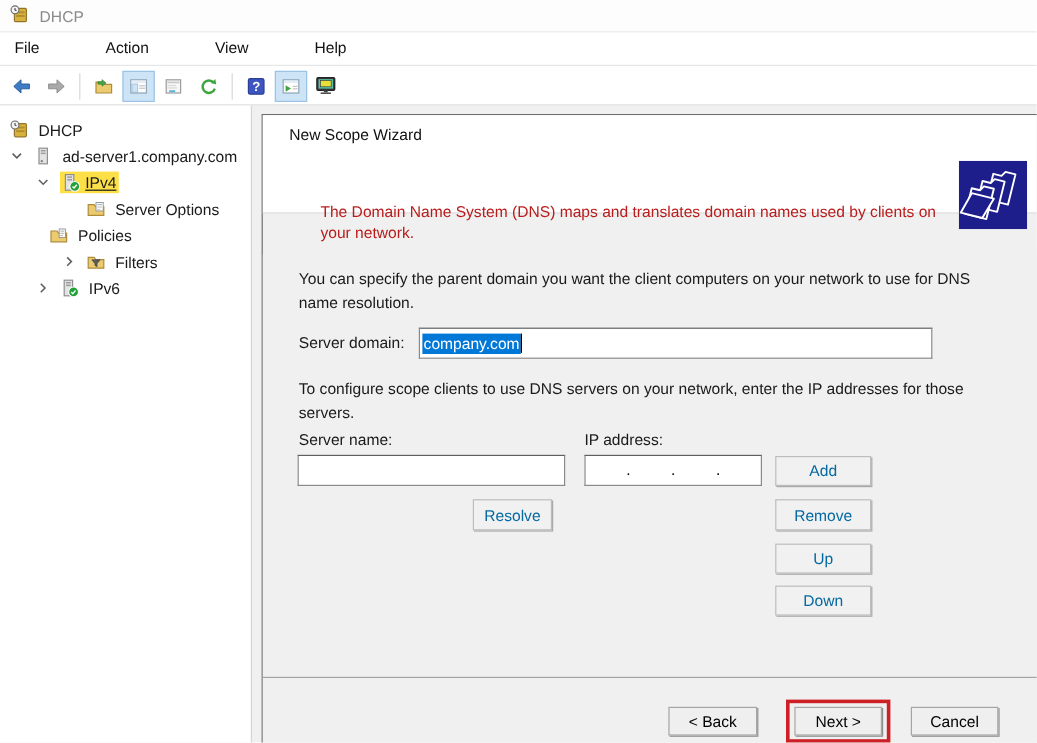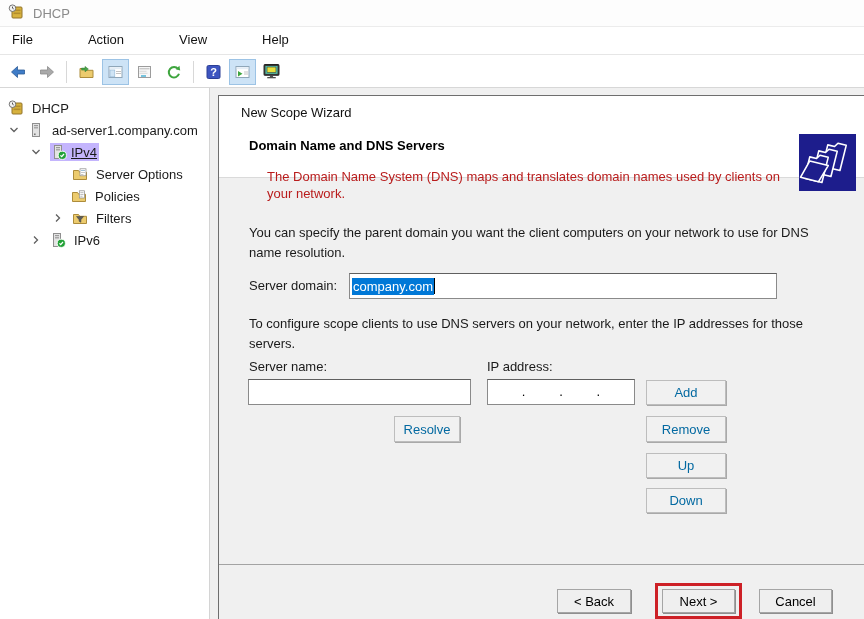--- a/index.html
+++ b/index.html
@@ -26,21 +26,21 @@
 
   
   .main { position:absolute; left:0; top:88px; width:864px; height:531px; background:#f0f0f0; }
 
   
   .tree { position:absolute; left:0; top:0; width:210px; height:531px; background:#ffffff; border-right:1px solid #d4d4d4; }
   .tree-row { position:absolute; left:0; width:100%; height:22px; display:flex; align-items:center; }
   .chev { width:20px; height:12px; display:flex; align-items:center; justify-content:flex-start; flex:none; }
   .ticon { width:17px; height:16px; margin-right:4px; flex:none; display:flex; align-items:center; }
   .tlabel { white-space:nowrap; padding:1px 3px; }
-  .sel-wrap { display:flex; align-items:center; background:#c4b5fd; padding:1px 2px 1px 1px;text-decoration:underline; }
+  .sel-wrap { display:flex; align-items:center; background:#fde047; padding:1px 2px 1px 1px;text-decoration:underline; }
   .sel-wrap .ticon { margin-right:3px; }
 
   
   .wizard { position:absolute; left:218px; top:7px; width:648px; height:526px; background:#f0f0f0; border:1px solid #6e6e6e; }
   .wiz-top { position:absolute; left:0; top:0; right:0; height:82px; background:#ffffff; border-bottom:1px solid #dadada; }
   .wiz-title { position:absolute; left:22px; top:9px; font-size:13px; color:#111; }
   .wiz-header-title { position:absolute; left:30px; top:42px; font-weight:bold; color:#000; }
   .wiz-header-desc { position:absolute; left:48px; top:72px; width:535px; line-height:17px; color:#b91c1c; }
   .wiz-icon { position:absolute; right:9px; top:38px; width:57px; height:57px; }
 
@@ -235,21 +235,21 @@
             <path d="M1.5 4.5 h5 l1.3 1.8 h6.7 v7.2 h-13 z" fill="#eccb6e" stroke="#ad8c3b"></path>
             <rect x="8" y="2.8" width="6" height="7" fill="#ffffff" stroke="#8a8a8a" stroke-width="0.7"></rect>
             <rect x="9" y="4" width="4" height="1" fill="#9fc0d8"></rect>
             <rect x="9" y="6" width="4" height="1" fill="#c9c9c9"></rect>
             <rect x="9" y="8" width="2.4" height="1" fill="#c9c9c9"></rect>
           </svg>
         </span>
         <span class="tlabel">Server Options</span>
       </div>
 
-      <div class="tree-row" style="top:97px; padding-left:41px;margin-left:30px;">
+      <div class="tree-row" style="top:97px; padding-left:41px;">
         <span class="ticon">
           <svg width="16" height="16" viewBox="0 0 16 16">
             <path d="M1.5 4.5 h5 l1.3 1.8 h6.7 v7.2 h-13 z" fill="#eccb6e" stroke="#ad8c3b"></path>
             <rect x="8.3" y="2.8" width="5.2" height="7.2" fill="#fbfbfb" stroke="#8a8a8a" stroke-width="0.7"></rect>
             <rect x="9.3" y="4.2" width="3.2" height="0.9" fill="#b9b9b9"></rect>
             <rect x="9.3" y="6" width="3.2" height="0.9" fill="#b9b9b9"></rect>
             <rect x="9.3" y="7.8" width="2.2" height="0.9" fill="#b9b9b9"></rect>
           </svg>
         </span>
         <span class="tlabel">Policies</span>
@@ -286,21 +286,20 @@
           </svg>
         </span>
         <span class="tlabel">IPv6</span>
       </div>
     </div>
 
     <div class="wizard">
 
       <div class="wiz-top">
         <div class="wiz-title">New Scope Wizard</div>
-        <div class="wiz-header-title">Domain Name and DNS Servers</div>
         <div class="wiz-header-desc">The Domain Name System (DNS) maps and translates domain names used by clients on your network.</div>
         <div class="wiz-icon">
           <svg width="57" height="57" viewBox="0 0 57 57">
             <rect width="57" height="57" fill="#1d1d8c"></rect>
             <g fill="#1d1d8c" stroke="#ffffff" stroke-width="1.6" stroke-linejoin="round">
               <g transform="translate(30,6) rotate(14)">
                 <path d="M0 5 h7 l2.5 -4 h8.5 v26 h-18 z"></path>
               </g>
               <g transform="translate(21,12) rotate(14)">
                 <path d="M0 5 h7 l2.5 -4 h8.5 v26 h-18 z"></path>

